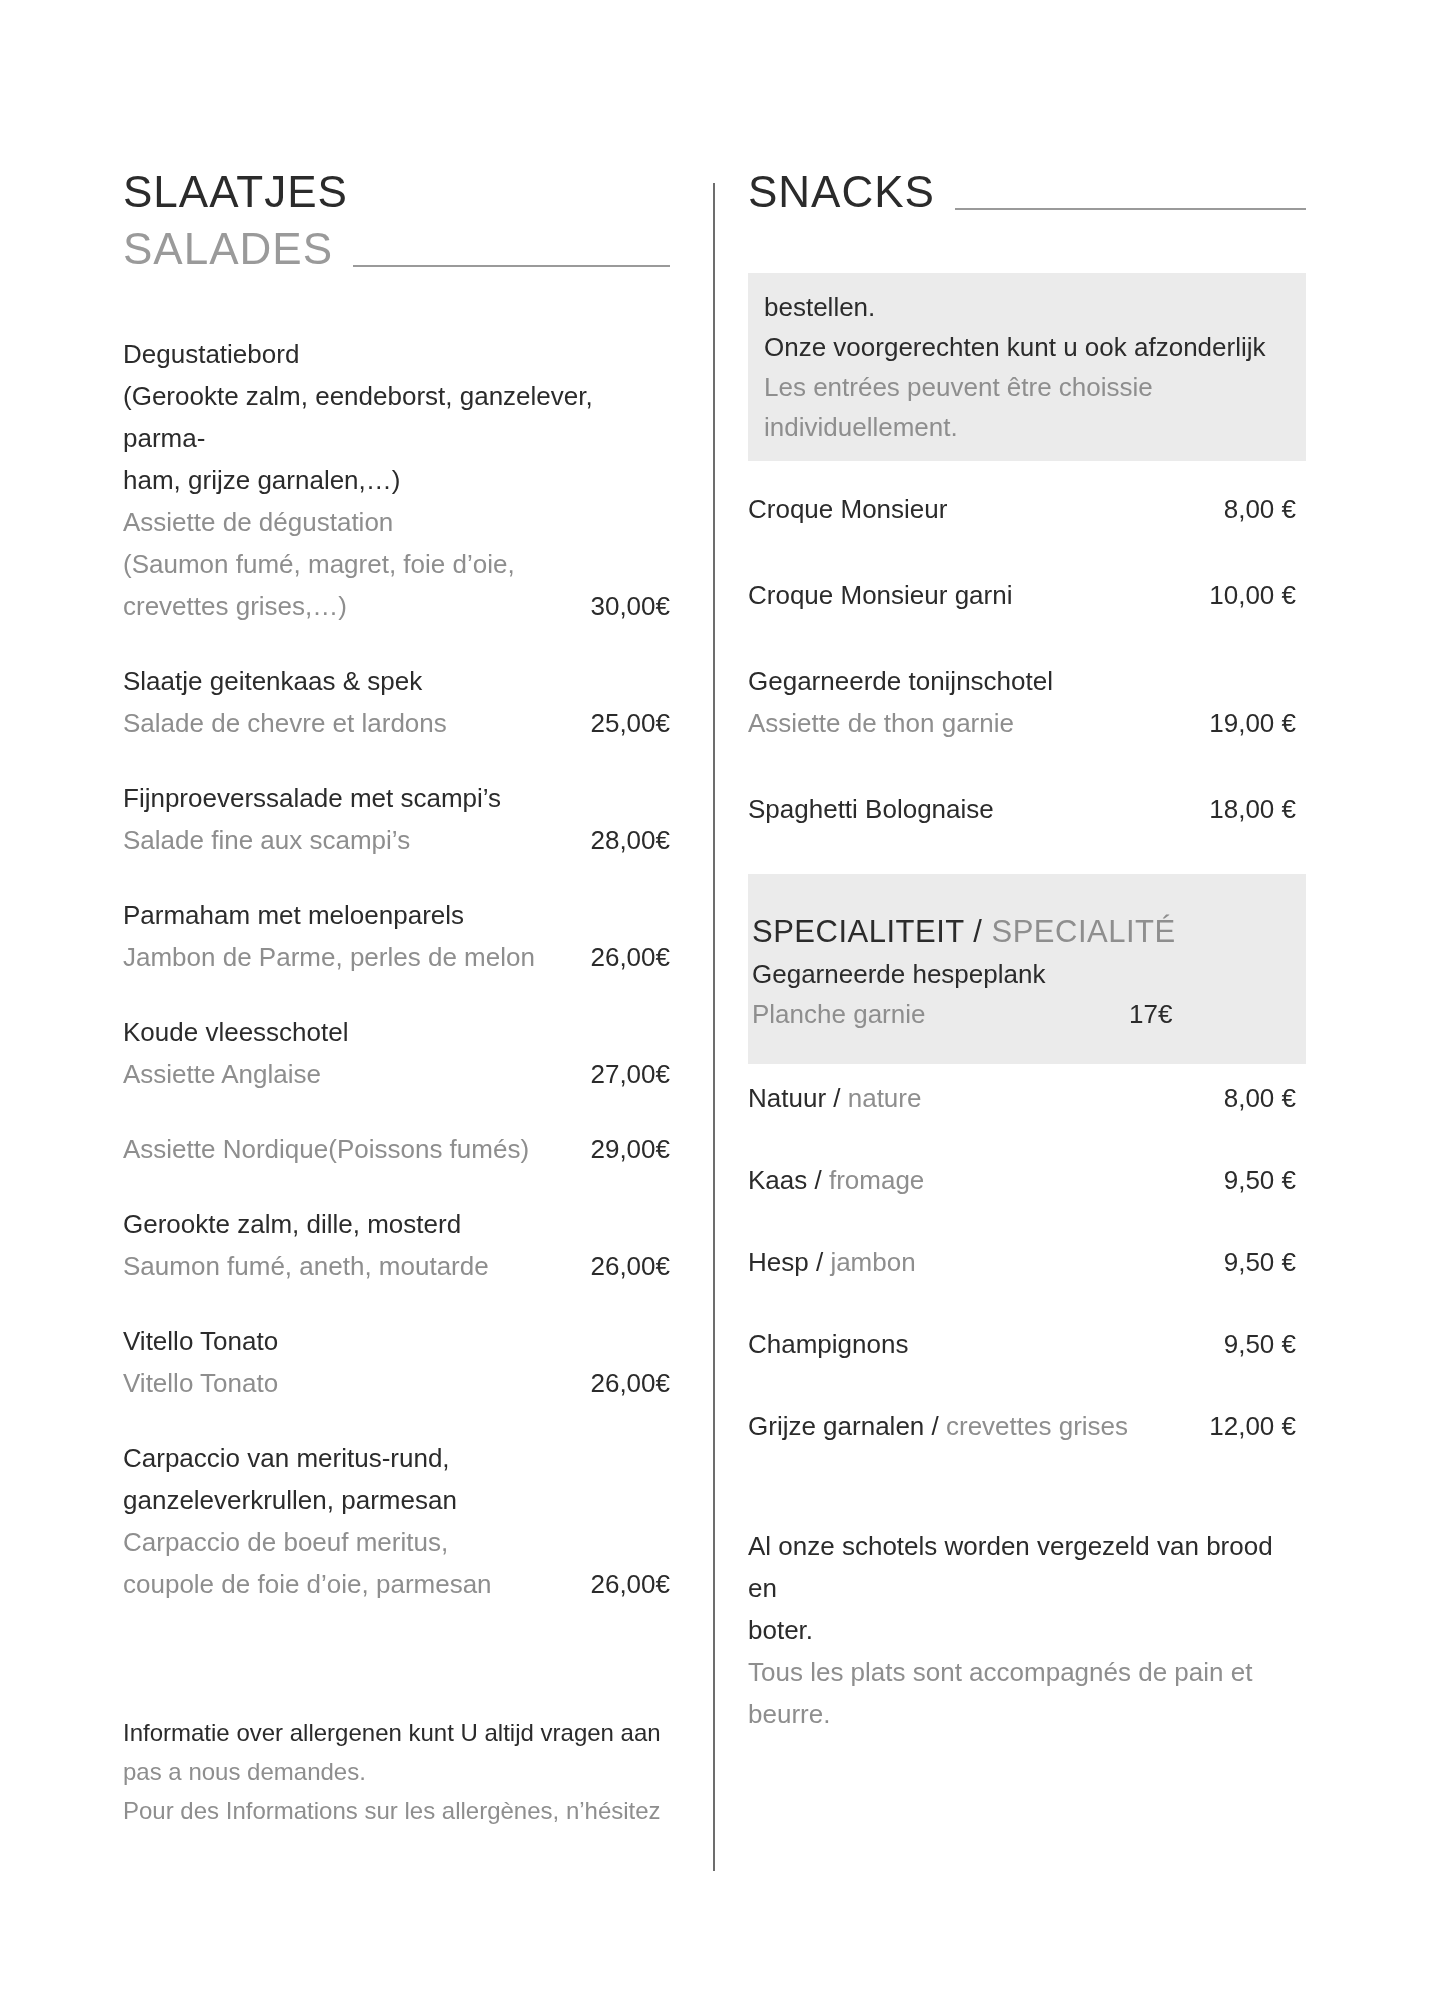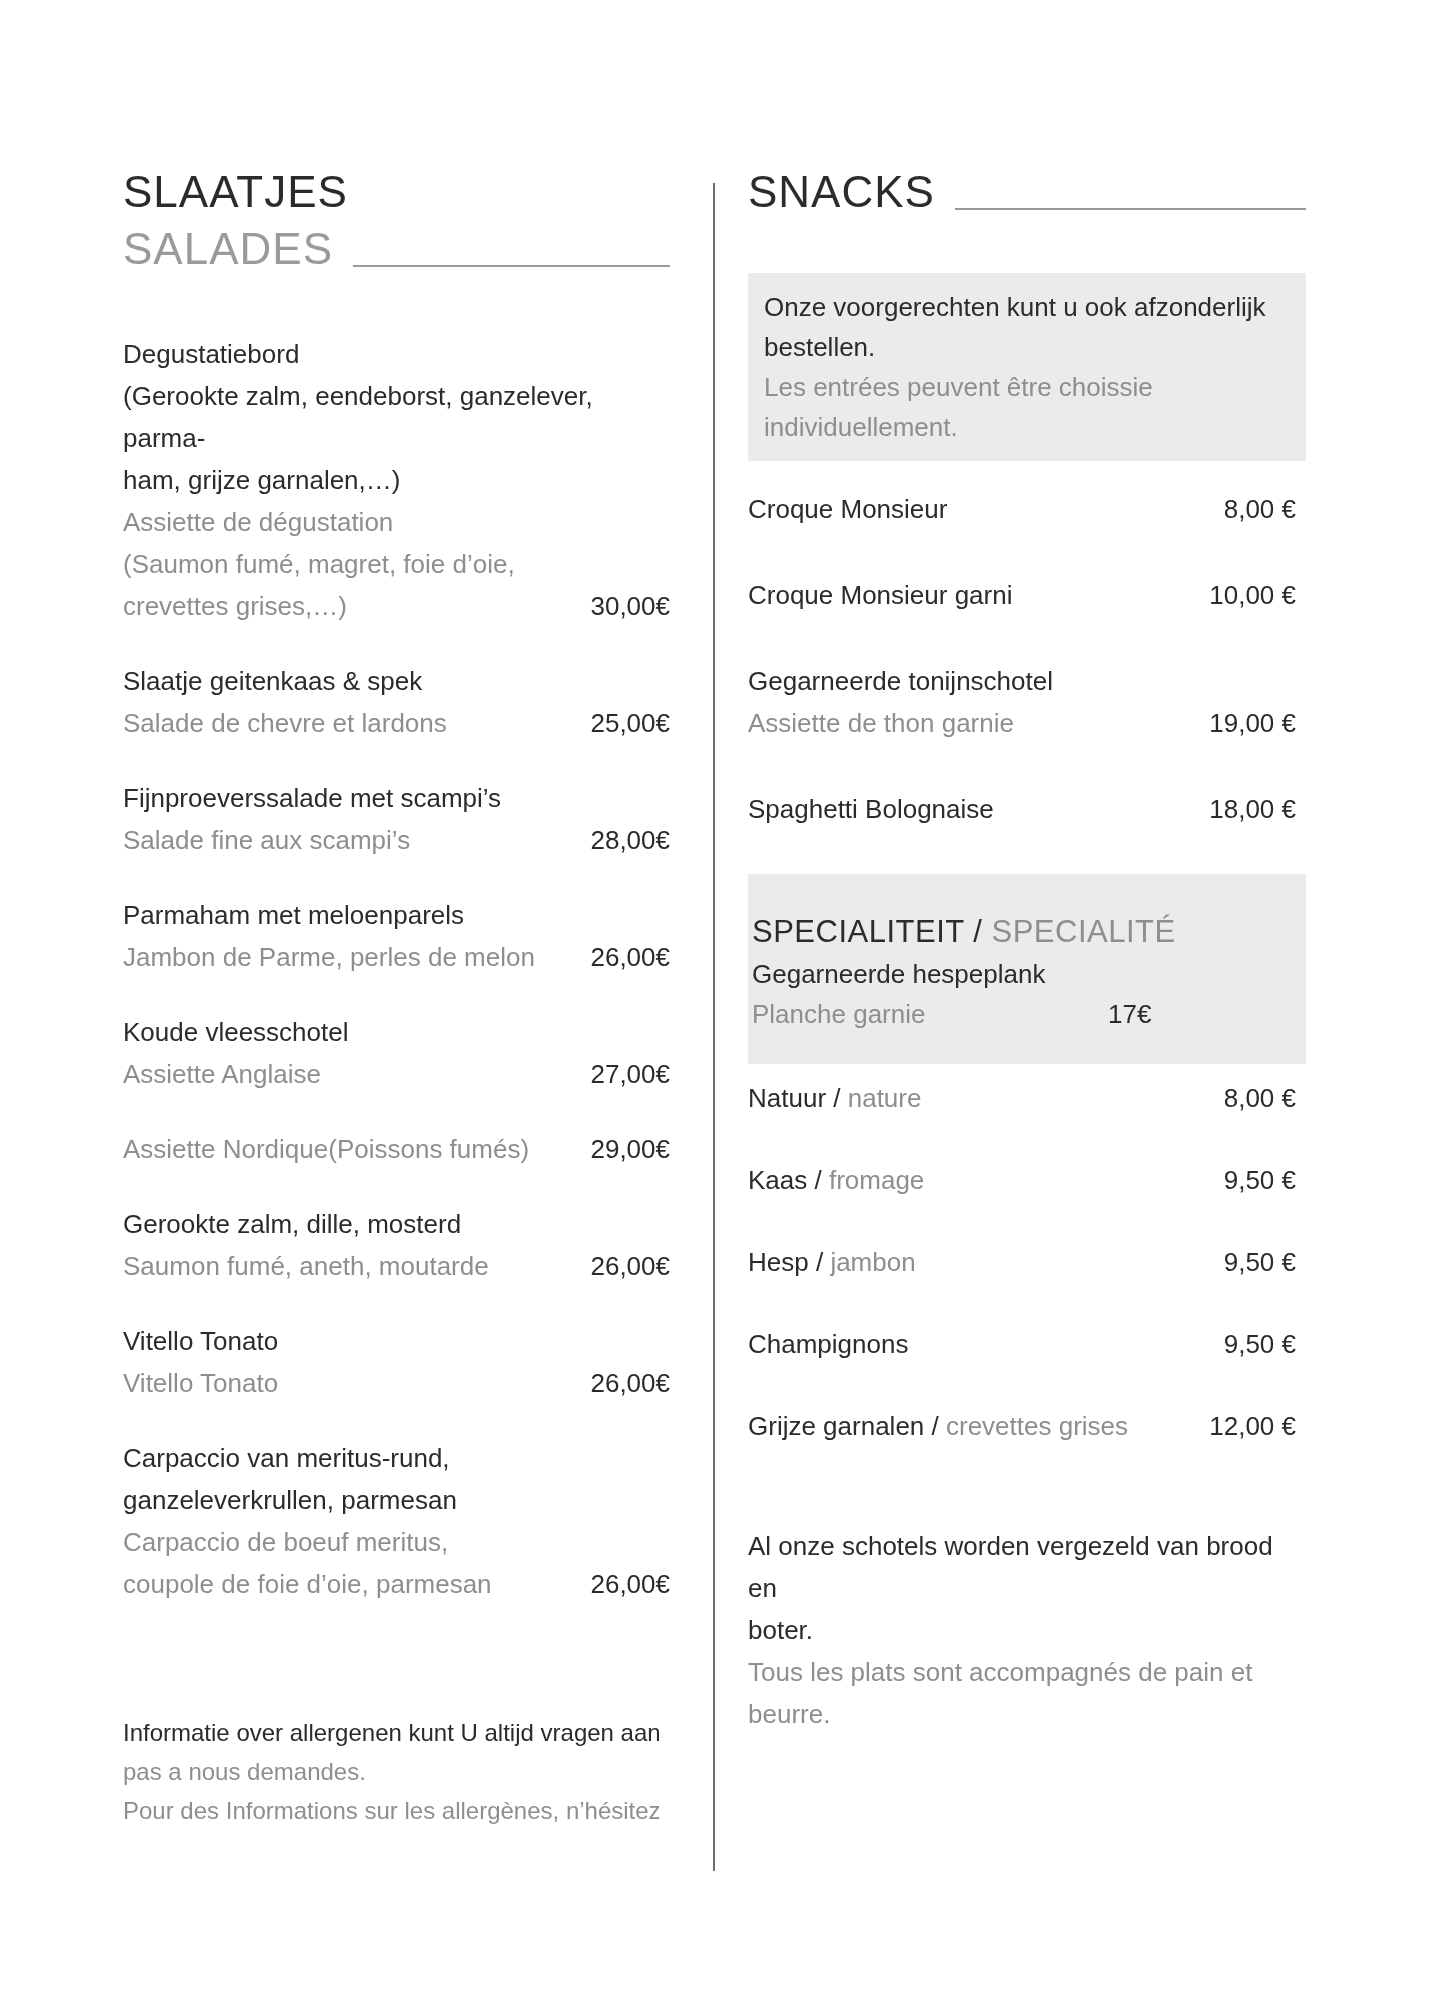--- a/index.html
+++ b/index.html
@@ -33,21 +33,21 @@
   .ds{color:#8e8e8e;}
   .price{position:absolute;right:0;bottom:0;color:#2b2b2b;}
   .col-right .price{right:10px;}
   
   .box{background:#ebebeb;font-size:26px;line-height:40px;}
   .intro-box{padding:14px 16px;margin-bottom:27px;}
   .special-box{padding:36px 16px 30px 4px;margin-top:33px;}
   .box-heading,.section-heading{font-size:31px;line-height:44px;letter-spacing:0.5px;}
   .heading-fr{color:#8e8e8e;}
   .special-desc-row{position:relative;}
-  .special-price{position:absolute;left:356px;bottom:0;color:#2b2b2b;}
+  .special-price{position:absolute;left:377px;bottom:0;color:#2b2b2b;}
   .section-heading{margin-top:42px;}
   .omelet-list{margin-top:13px;}
   .omelet-item{margin-bottom:40px !important;}
   
   .allergen-note{margin-top:108px;font-size:24px;line-height:39px;}
   .bottom-note{margin-top:78px;font-size:26px;line-height:42px;}
 </style>
 </head>
 <body>
 
@@ -130,22 +130,22 @@
 
 <div class="col col-right">
   <div class="right-title-block">
     <div class="title-row">
       <span class="page-title">SNACKS</span>
       <span class="title-rule"></span>
     </div>
   </div>
 
   <div class="box intro-box">
+    <div class="nm">bestellen.</div>
     <div class="nm">Onze voorgerechten kunt u ook afzonderlijk</div>
-    <div class="nm">bestellen.</div>
     <div class="ds">Les entrées peuvent être choissie</div>
     <div class="ds">individuellement.</div>
   </div>
 
   <div class="item">
     <div class="nm">Croque Monsieur</div>
     <span class="price">8,00 €</span>
   </div>
 
   <div class="item">

